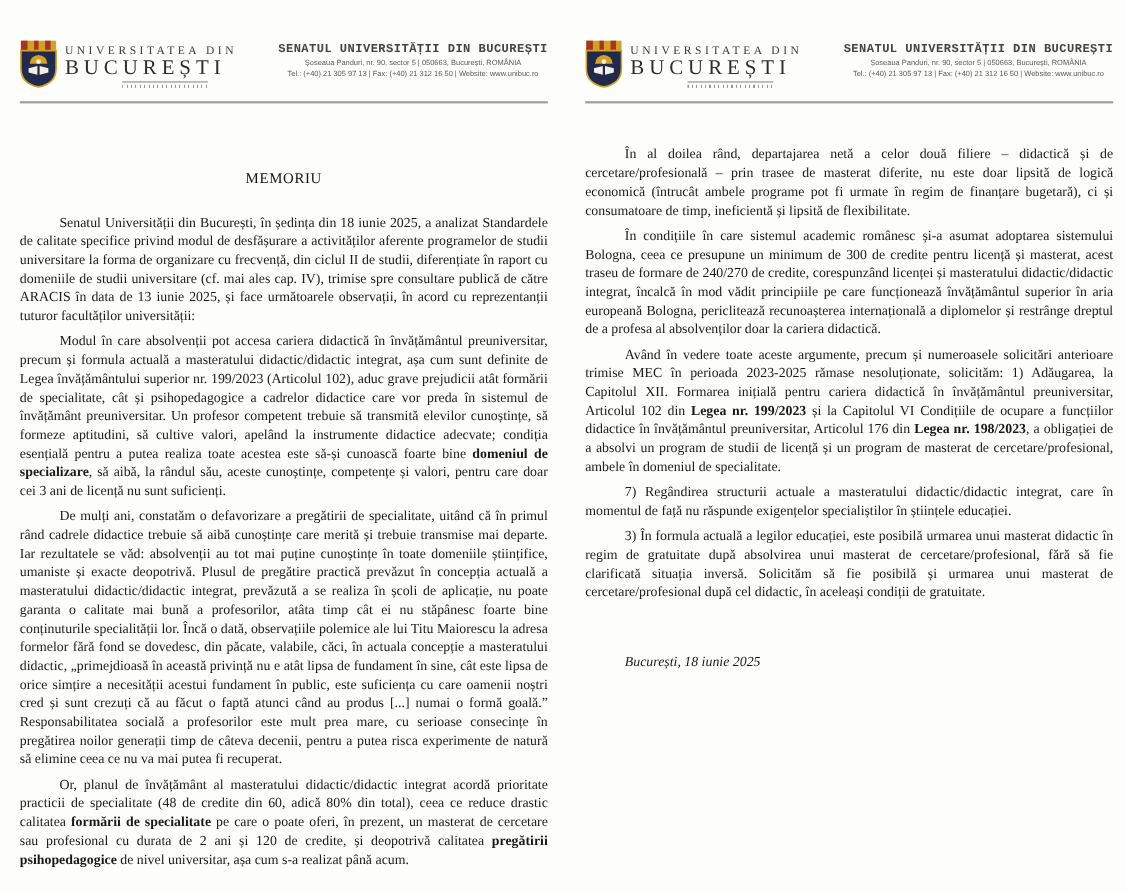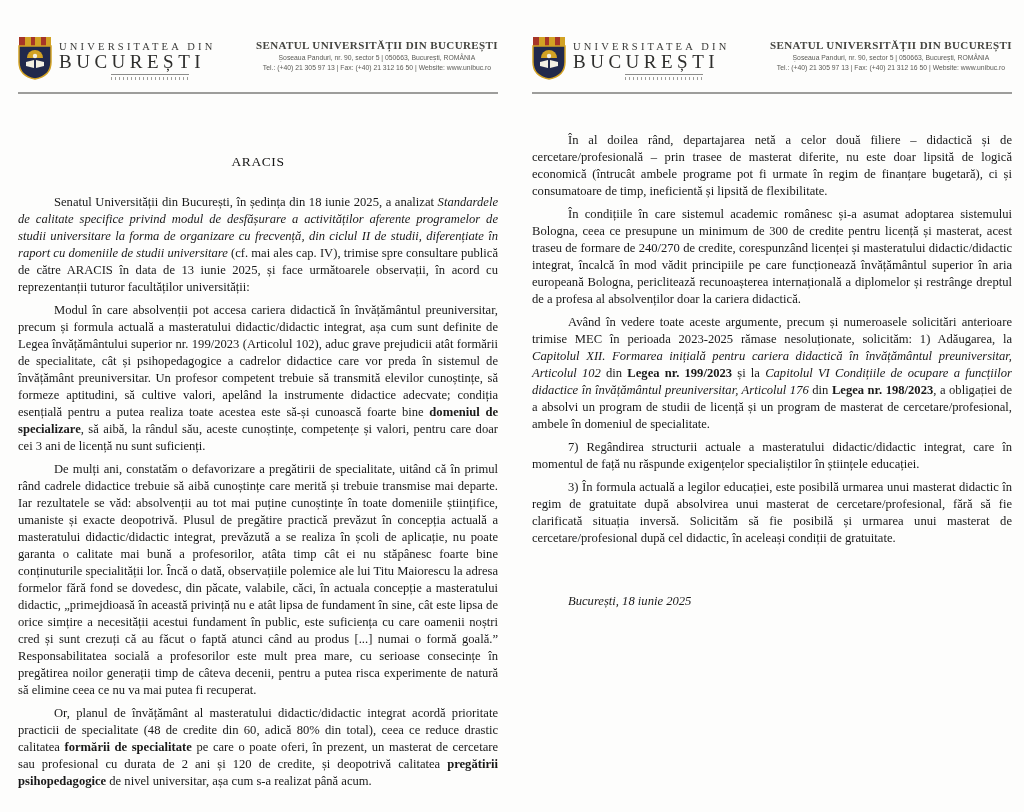--- a/index.html
+++ b/index.html
@@ -33,21 +33,21 @@
   }
   .wm-tag{
     margin-top:2px;margin-left:52px;
     border-top:1px solid #8c8c8a;
     width:78px;height:5px;
     background:repeating-linear-gradient(90deg,#9b9b98 0 1px,transparent 1px 4px);
     background-size:100% 3px;background-position:0 2px;background-repeat:no-repeat;
   }
   .senate{text-align:center;padding-top:3px;max-width:262px;}
   .senate-title{
-    font-family:Liberation Serif, serif;
+    font-family:Liberation Mono, monospace;
     font-size:11px;font-weight:bold;color:#454540;letter-spacing:.4px;white-space:nowrap;text-align:center;
   }
   .senate-line{
     font-family:"Liberation Sans", sans-serif;
     font-size:6.8px;color:#5a5a55;margin-top:3px;white-space:nowrap;
   }
 
   
   .memo-title{
     text-align:center;
@@ -55,21 +55,21 @@
     margin-top:60px;
     color:#161616;
   }
   .bodytext{margin-top:24px;}
   .bodytext p{
     margin:0 0 6px 0;
     font-size:12.6px;line-height:17px;
     text-align:justify;text-indent:36px;
     color:#191919;
   }
-  .it{font-style:italic;}
+  .it{}
   .bd{font-weight:bold;}
   .dateline{
     margin-top:46px;
     font-size:12.6px;line-height:17px;
     text-indent:36px;color:#191919;font-style:italic;
   }
 </style>
 </head>
 <body>
 
@@ -95,21 +95,21 @@
           <div class="wm-tag"></div>
         </div>
       </div>
       <div class="senate">
         <div class="senate-title">SENATUL UNIVERSITĂȚII DIN BUCUREȘTI</div>
         <div class="senate-line">Șoseaua Panduri, nr. 90, sector 5 | 050663, București, ROMÂNIA</div>
         <div class="senate-line">Tel.: (+40) 21 305 97 13 | Fax: (+40) 21 312 16 50 | Website: www.unibuc.ro</div>
       </div>
     </div>
 
-    <div class="memo-title">ARACIS</div>
+    <div class="memo-title">MEMORIU</div>
 
     <div class="bodytext">
       <p><span>Senatul Universității din București, în ședința din 18 iunie 2025, a analizat </span><span class="it">Standardele de calitate specifice privind modul de desfășurare a activităților aferente programelor de studii universitare la forma de organizare cu frecvență, din ciclul II de studii, diferențiate în raport cu domeniile de studii universitare</span><span> (cf. mai ales cap. IV), trimise spre consultare publică de către ARACIS în data de 13 iunie 2025, și face următoarele observații, în acord cu reprezentanții tuturor facultăților universității:</span></p>
       <p><span>Modul în care absolvenții pot accesa cariera didactică în învățământul preuniversitar, precum și formula actuală a masteratului didactic/didactic integrat, așa cum sunt definite de Legea învățământului superior nr. 199/2023 (Articolul 102), aduc grave prejudicii atât formării de specialitate, cât și psihopedagogice a cadrelor didactice care vor preda în sistemul de învățământ preuniversitar. Un profesor competent trebuie să transmită elevilor cunoștințe, să formeze aptitudini, să cultive valori, apelând la instrumente didactice adecvate; condiția esențială pentru a putea realiza toate acestea este să-și cunoască foarte bine </span><span class="bd">domeniul de specializare</span><span>, să aibă, la rândul său, aceste cunoștințe, competențe și valori, pentru care doar cei 3 ani de licență nu sunt suficienți.</span></p>
       <p><span>De mulți ani, constatăm o defavorizare a pregătirii de specialitate, uitând că în primul rând cadrele didactice trebuie să aibă cunoștințe care merită și trebuie transmise mai departe. Iar rezultatele se văd: absolvenții au tot mai puține cunoștințe în toate domeniile științifice, umaniste și exacte deopotrivă. Plusul de pregătire practică prevăzut în concepția actuală a masteratului didactic/didactic integrat, prevăzută a se realiza în școli de aplicație, nu poate garanta o calitate mai bună a profesorilor, atâta timp cât ei nu stăpânesc foarte bine conținuturile specialității lor. Încă o dată, observațiile polemice ale lui Titu Maiorescu la adresa formelor fără fond se dovedesc, din păcate, valabile, căci, în actuala concepție a masteratului didactic, „primejdioasă în această privință nu e atât lipsa de fundament în sine, cât este lipsa de orice simțire a necesității acestui fundament în public, este suficiența cu care oamenii noștri cred și sunt crezuți că au făcut o faptă atunci când au produs [...] numai o formă goală.” Responsabilitatea socială a profesorilor este mult prea mare, cu serioase consecințe în pregătirea noilor generații timp de câteva decenii, pentru a putea risca experimente de natură să elimine ceea ce nu va mai putea fi recuperat.</span></p>
       <p><span>Or, planul de învățământ al masteratului didactic/didactic integrat acordă prioritate practicii de specialitate (48 de credite din 60, adică 80% din total), ceea ce reduce drastic calitatea </span><span class="bd">formării de specialitate</span><span> pe care o poate oferi, în prezent, un masterat de cercetare sau profesional cu durata de 2 ani și 120 de credite, și deopotrivă calitatea </span><span class="bd">pregătirii psihopedagogice</span><span> de nivel universitar, așa cum s-a realizat până acum.</span></p>
     </div>
   </div>
 
   <div class="page">

